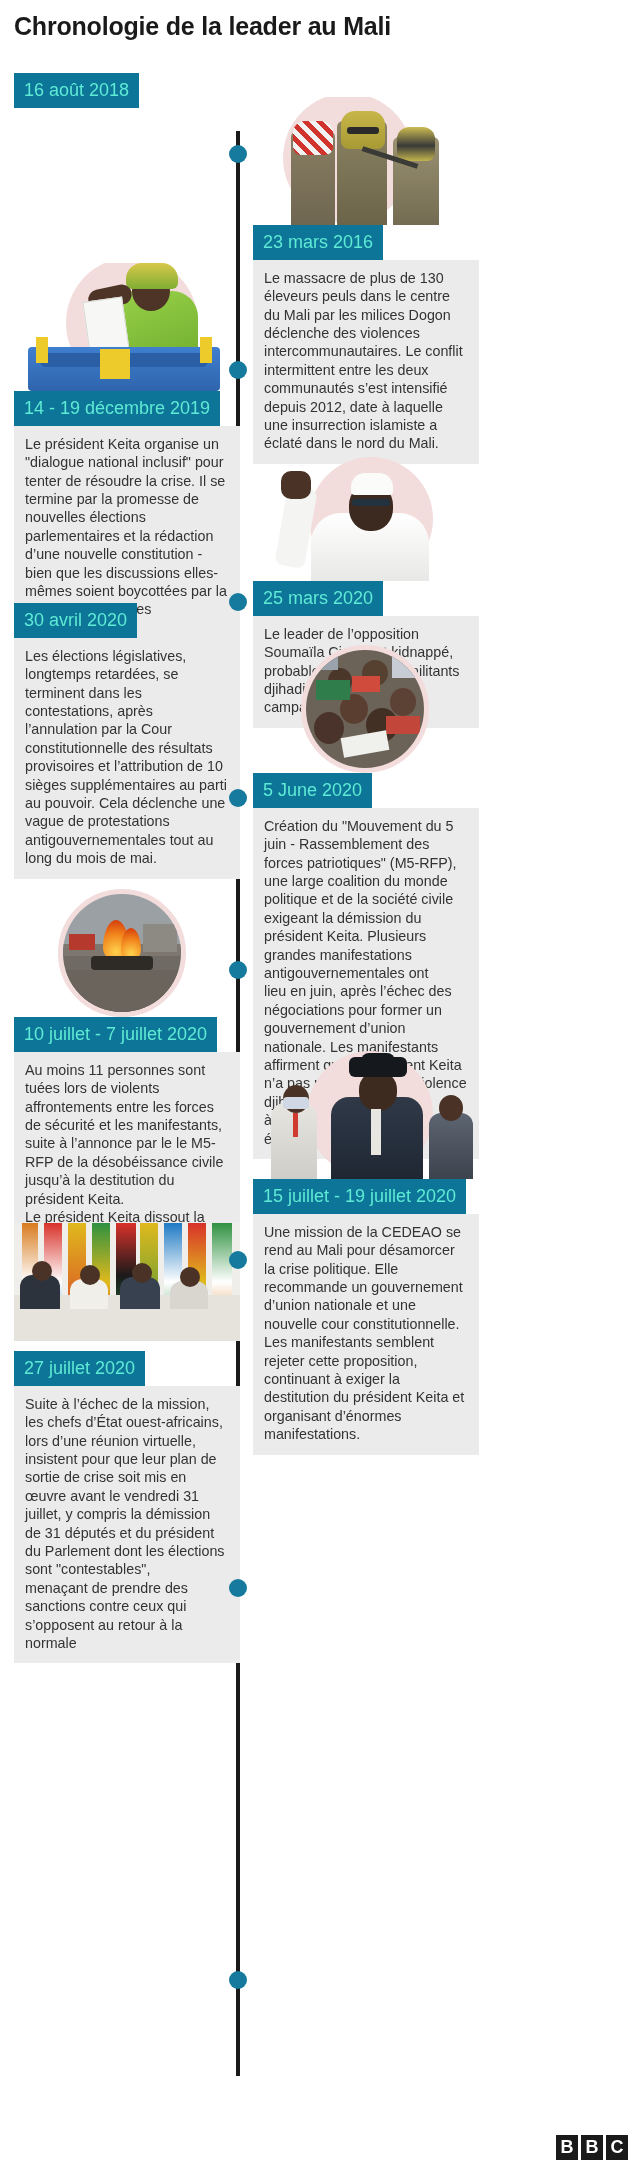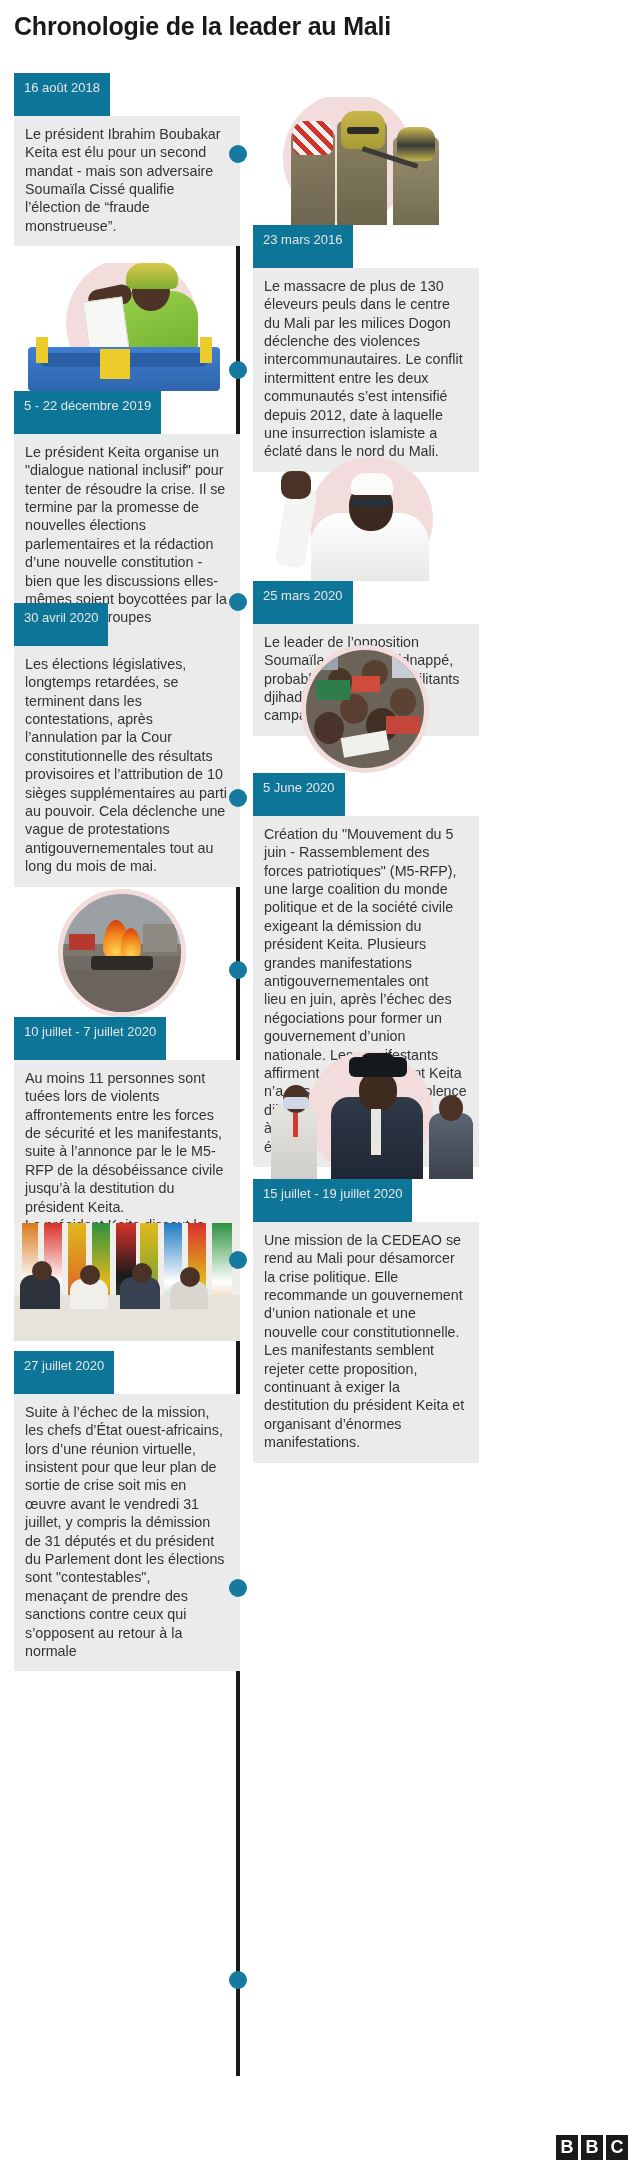--- a/index.html
+++ b/index.html
@@ -69,24 +69,24 @@
   .entry-photo.tall { height: 128px; }
 
   .photo-circle {
     position: absolute;
     border-radius: 50%;
     overflow: hidden;
   }
 
   .date-chip {
     background: #0d7598;
-    color: #e5e5e5;
-    font-size: 13px;
+    color: #5eead4;
+    font-size: 18px;
     line-height: 1;
-    padding: 8px 10px 22px 10px;
+    padding: 8px 10px 9px 10px;
     display: inline-block;
     position: relative;
     z-index: 4;
     white-space: nowrap;
   }
 
   .entry-body {
     background: #ebebeb;
     color: #333333;
     font-size: 14.3px;
@@ -159,21 +159,20 @@
   <div class="dot" style="top:320px"></div>
   <div class="dot" style="top:552px"></div>
   <div class="dot" style="top:748px"></div>
   <div class="dot" style="top:920px"></div>
   <div class="dot" style="top:1210px"></div>
   <div class="dot" style="top:1538px"></div>
   <div class="dot" style="top:1930px"></div>
 
   <div class="entry left" style="top:32px">
     <div class="date-chip">16 août 2018</div>
-    <div class="entry-body">Le président Ibrahim Boubakar Keita est élu pour un second mandat - mais son adversaire Soumaïla Cissé qualifie l’élection de “fraude monstrueuse”.</div>
   </div>
 
   <div class="entry right" style="top:56px">
     <div class="entry-photo tall">
       <div class="photo-circle" style="left:30px; top:-4px; width:130px; height:130px; background:#f3dcdc;"></div>
 
       <div class="militant" style="left:38px; width:44px; height:94px; background:linear-gradient(#8a7f63,#6f6651);"></div>
       <div style="position:absolute; left:40px; top:24px; width:40px; height:34px; border-radius:12px 12px 8px 8px; background:repeating-linear-gradient(45deg,#d0342c 0 5px,#f2f2f2 5px 10px);"></div>
 
       <div class="militant" style="left:84px; width:50px; height:104px; background:linear-gradient(#8c8363,#6b6449);"></div>
@@ -202,21 +201,21 @@
       <div style="position:absolute; left:74px; top:24px; width:44px; height:20px; border-radius:10px; background:#4d3427; transform:rotate(-12deg);"></div>
 
       <div style="position:absolute; left:72px; top:36px; width:40px; height:54px; background:#f7f7f5; border:1px solid #d8d8d4; transform:rotate(-8deg);"></div>
 
       <div class="ballot-box" style="left:14px; top:84px; width:192px; height:44px;"></div>
       <div style="position:absolute; left:26px; top:90px; width:168px; height:14px; border-radius:6px; background:#2b5fa5;"></div>
       <div style="position:absolute; left:86px; top:86px; width:30px; height:30px; background:#eccb2a;"></div>
       <div style="position:absolute; left:22px; top:74px; width:12px; height:26px; background:#eccb2a;"></div>
       <div style="position:absolute; left:186px; top:74px; width:12px; height:26px; background:#eccb2a;"></div>
     </div>
-    <div class="date-chip">5 - 22 décembre 2019</div>
+    <div class="date-chip">14 - 19 décembre 2019</div>
     <div class="entry-body">Le président Keita organise un "dialogue national inclusif" pour tenter de résoudre la crise. Il se termine par la promesse de nouvelles élections parlementaires et la rédaction d’une nouvelle constitution - bien que les discussions elles-mêmes soient boycottées par la plupart des groupes d’opposition.</div>
   </div>
 
   <div class="entry right" style="top:412px">
     <div class="entry-photo tall">
       <div class="photo-circle" style="left:56px; top:4px; width:124px; height:124px; background:#f3dcdc;"></div>
 
       <div style="position:absolute; left:28px; top:34px; width:30px; height:80px; background:#f4f4f2; transform:rotate(10deg); border-radius:8px;"></div>
       <div style="position:absolute; left:28px; top:18px; width:30px; height:28px; border-radius:10px; background:#4a3226;"></div>
 

